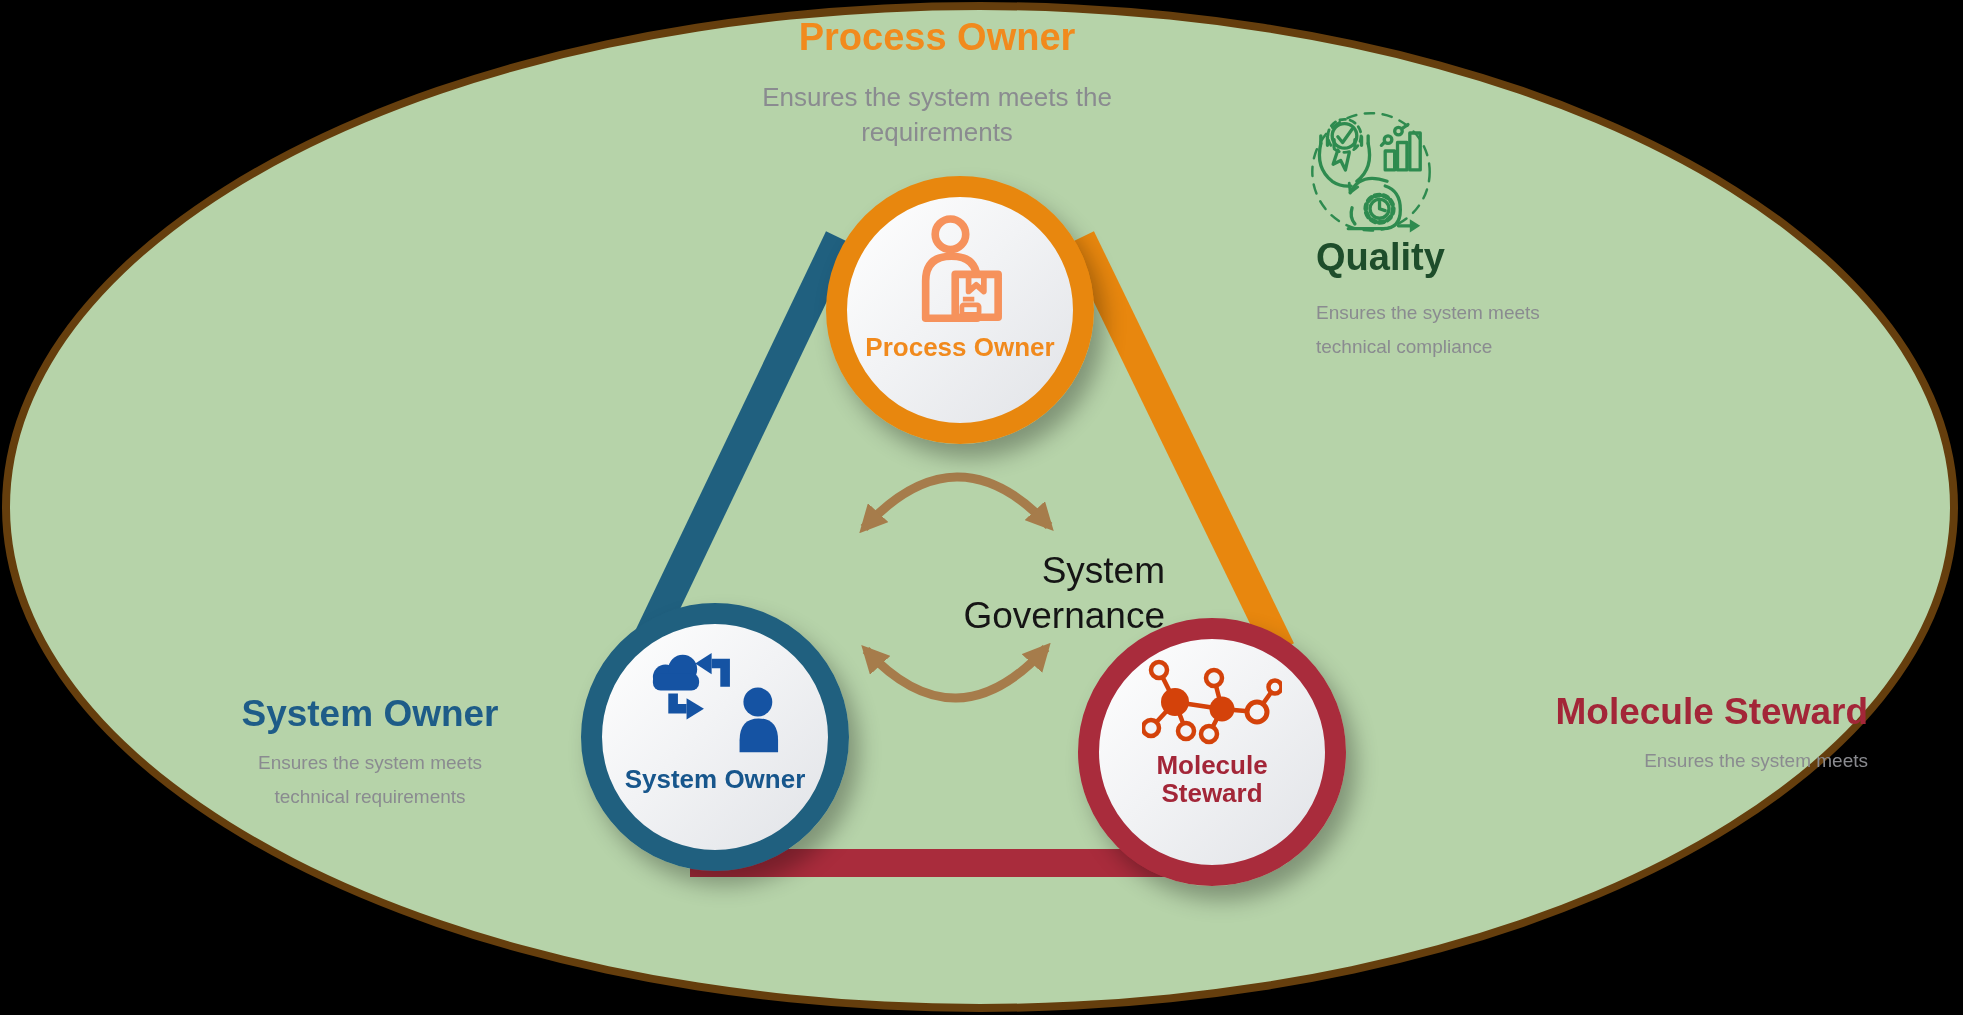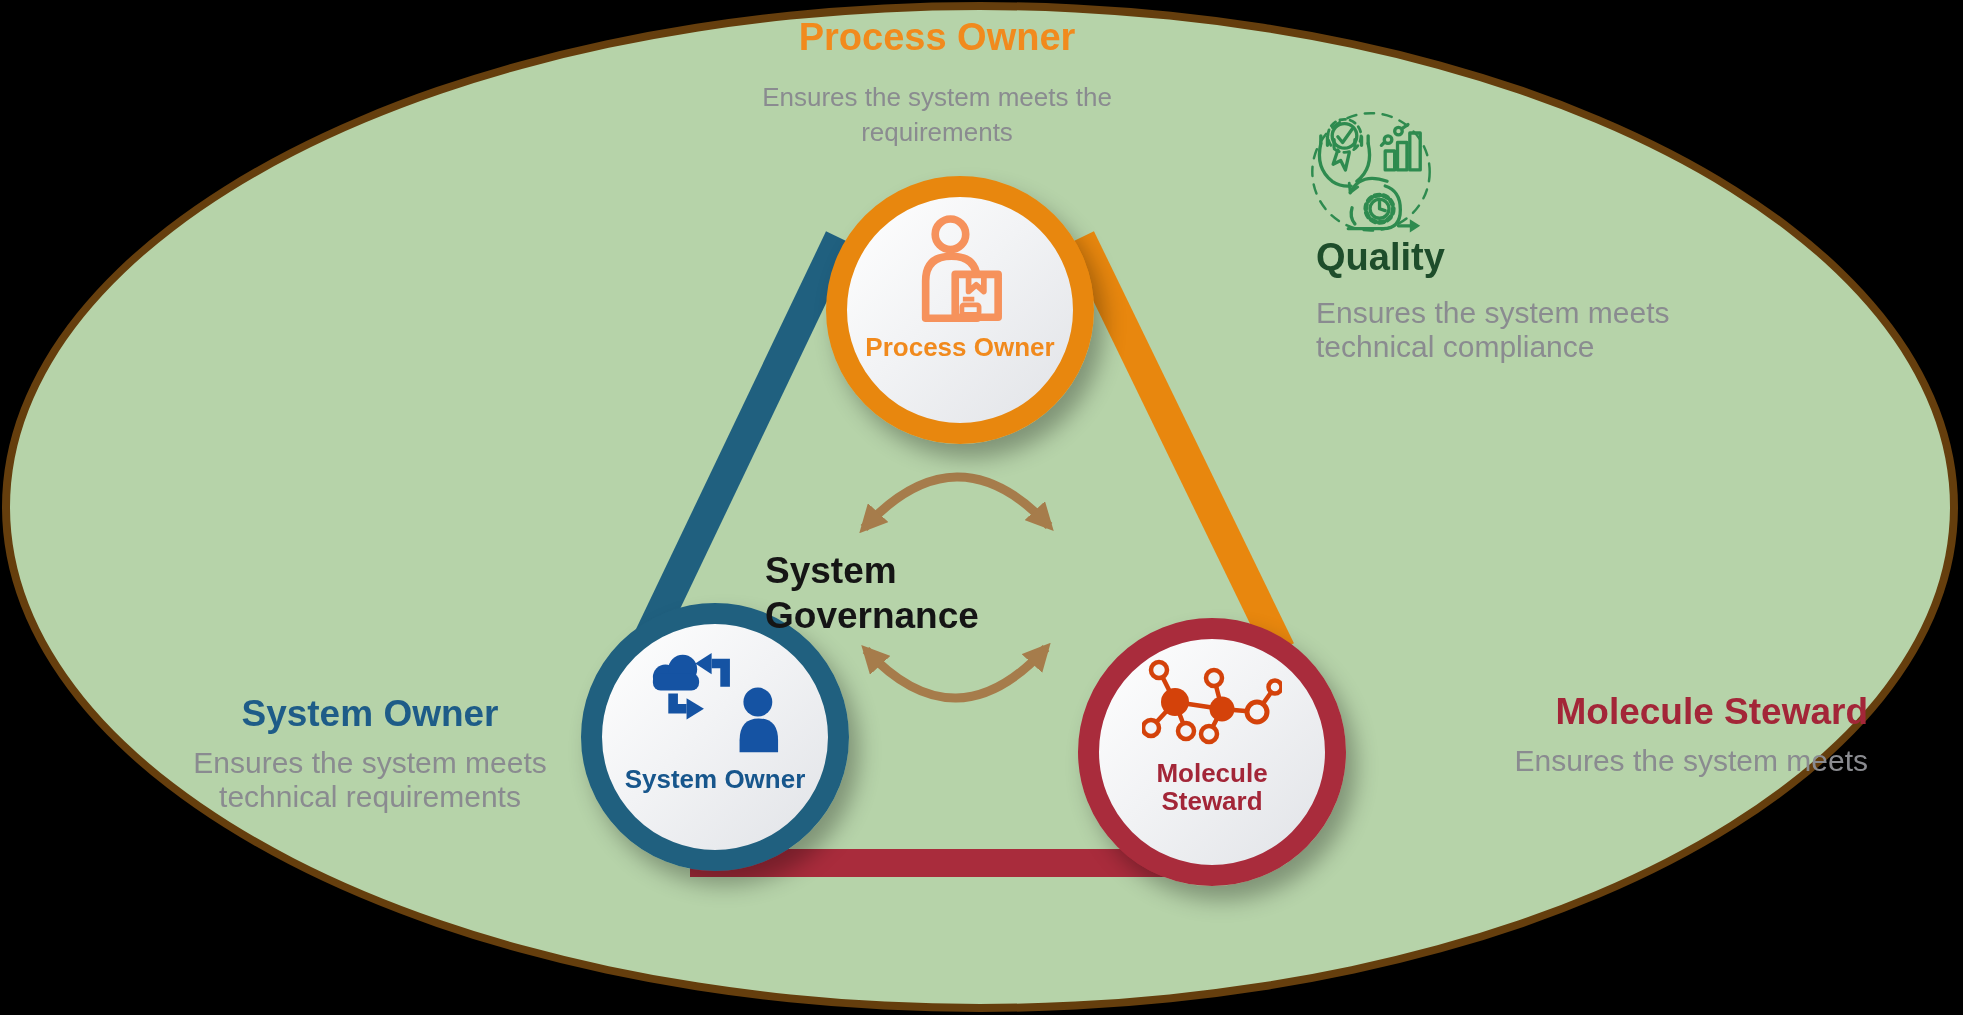--- a/index.html
+++ b/index.html
@@ -28,35 +28,35 @@
     box-shadow:10px 14px 22px rgba(0,0,0,0.30);
     display:flex;flex-direction:column;align-items:center;
     width:268px;height:268px;
   }
   .circle-process{left:826px;top:176px;border:21px solid var(--orange);padding-top:14px;}
   .circle-system{left:581px;top:603px;border:21px solid var(--blue-ring);padding-top:24px;}
   .circle-molecule{left:1078px;top:618px;border:21px solid var(--red);padding-top:18px;}
   .circle-label{font-weight:bold;font-size:26px;line-height:28px;text-align:center;}
   .circle-process .circle-label{color:var(--orange-text);margin-top:2px;}
   .circle-system .circle-label{color:var(--blue-label);margin-top:6px;}
-  .circle-molecule .circle-label{color:var(--red-text);margin-top:12px;}
+  .circle-molecule .circle-label{color:var(--red-text);margin-top:4px;}
   .txt{position:absolute;}
   .heading{font-weight:bold;font-size:37px;line-height:44px;}
-  .desc{font-size:30px;line-height:34px;color:var(--gray-text);}
+  .desc{font-size:19px;line-height:34px;color:var(--gray-text);}
   .top-title{left:637px;top:16px;width:600px;text-align:center;font-size:38px;font-weight:bold;color:var(--orange-text);}
   .top-desc{left:687px;top:80px;width:500px;text-align:center;font-size:26px;line-height:35px;color:var(--gray-text);}
   .quality-title{left:1316px;top:236px;width:400px;font-size:38px;font-weight:bold;color:var(--green-title);}
   .quality-desc{left:1316px;top:296px;width:420px;text-align:left;}
   .left-block{left:150px;top:692px;width:440px;text-align:center;}
   .left-block .heading{color:var(--blue-heading);}
   .left-block .desc{margin-top:10px;}
   .right-block{left:1408px;top:690px;width:460px;text-align:right;}
   .right-block .heading{color:var(--red-text);}
   .right-block .desc{margin-top:10px;}
-  .gov-text{left:765px;top:548px;width:400px;text-align:left;font-size:37px;line-height:45px;font-weight:bold;color:var(--text-black);}
+  .gov-text{left:765px;top:548px;width:400px;text-align:right;font-size:37px;line-height:45px;font-weight:normal;color:var(--text-black);}
 </style>
 </head>
 <body>
 
 <div class="stage">
 
   <div class="ellipse"></div>
 
   <svg class="layer" width="1963" height="1015" viewBox="0 0 1963 1015">
     <defs>

